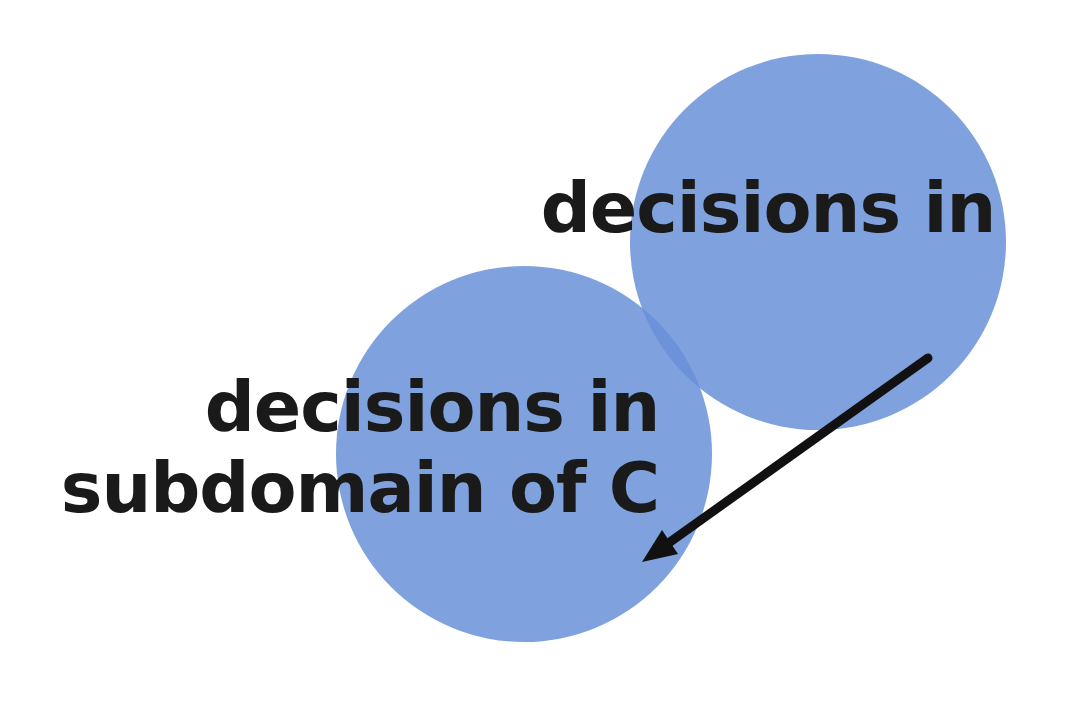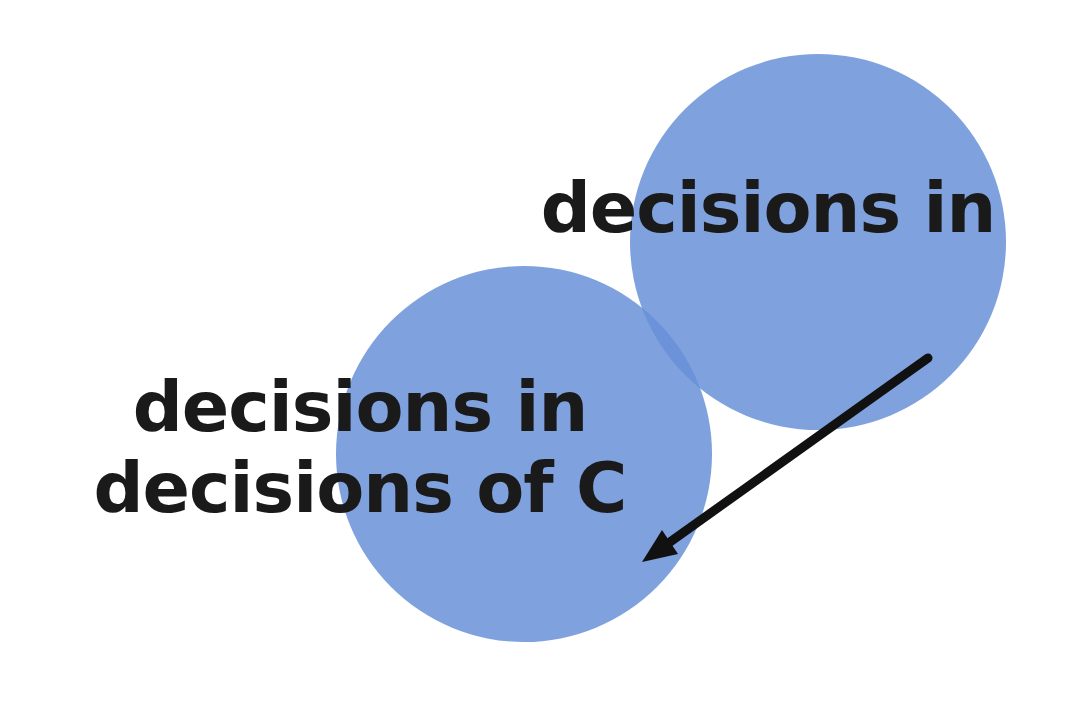--- a/index.html
+++ b/index.html
@@ -16,21 +16,21 @@
     font-family: "DejaVu Sans", "Liberation Sans", sans-serif;
   }
   .shapes {
     position: absolute;
     left: 0;
     top: 0;
   }
   .label {
     position: absolute;
     transform: translateX(-50%);
-    text-align: center;
+    text-align: right;
     white-space: nowrap;
     font-weight: 700;
     font-size: 70px;
     color: #1a1a1a;
     letter-spacing: -1px;
   }
   .label-domain {
     left: 768px;
     top: 167px;
     line-height: 82px;
@@ -57,16 +57,16 @@
       <polygon points="642,562 662,530 678,554" fill="#111111"></polygon>
     </g>
   </svg>
 
   <div class="label label-domain">
     <div>decisions in</div>
   </div>
 
   <div class="label label-subdomain">
     <div>decisions in</div>
-    <div>decisions of C</div>
+    <div>subdomain of C</div>
   </div>
 
 </div>
 
 </body></html>

